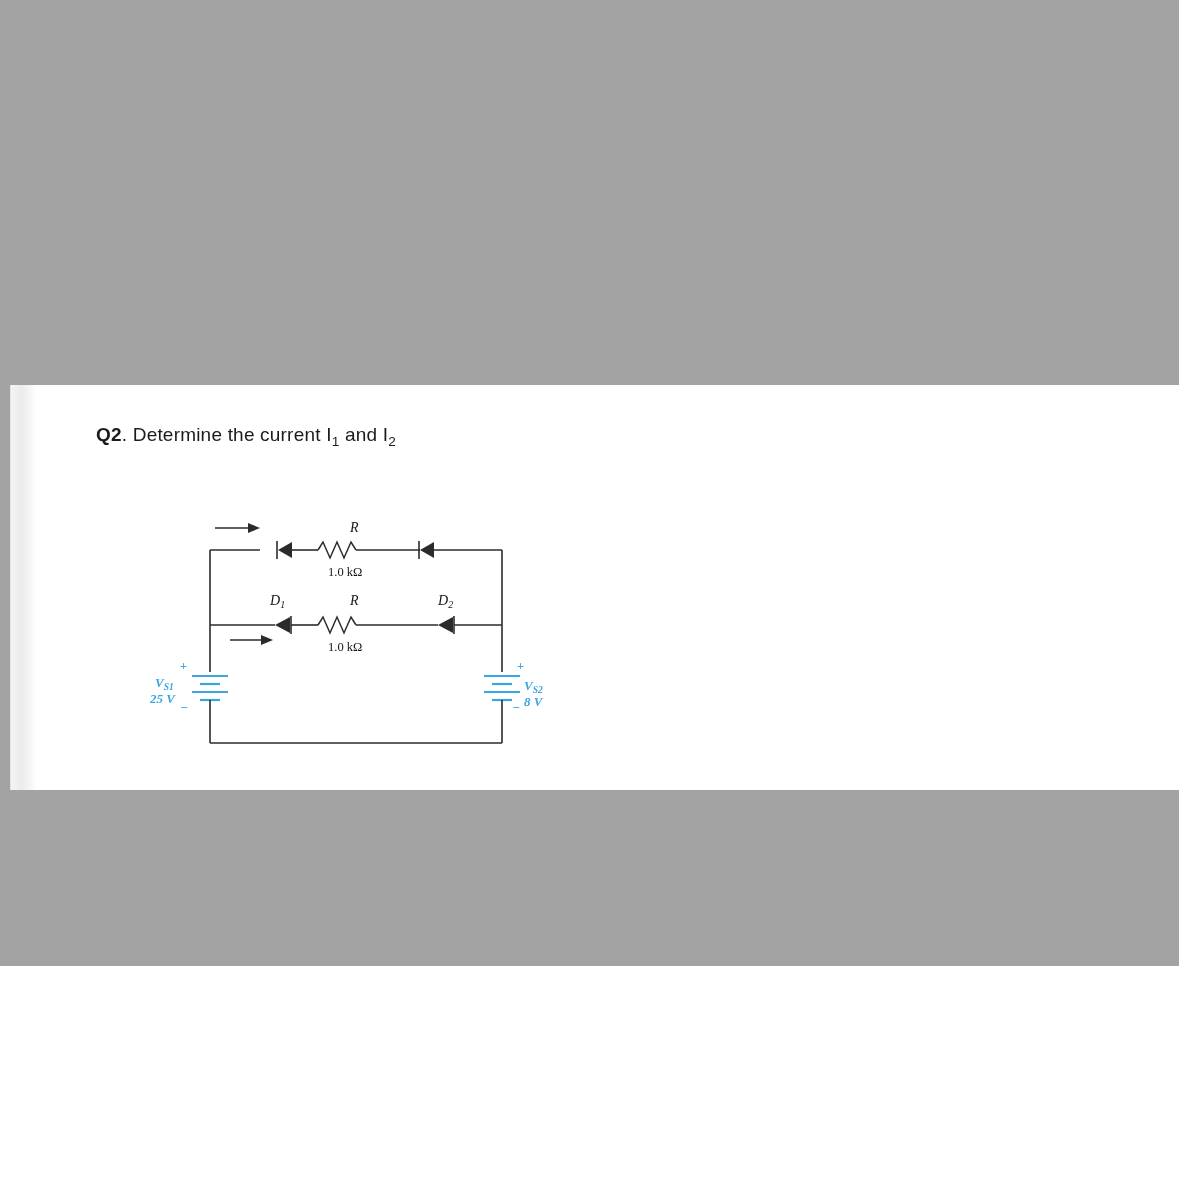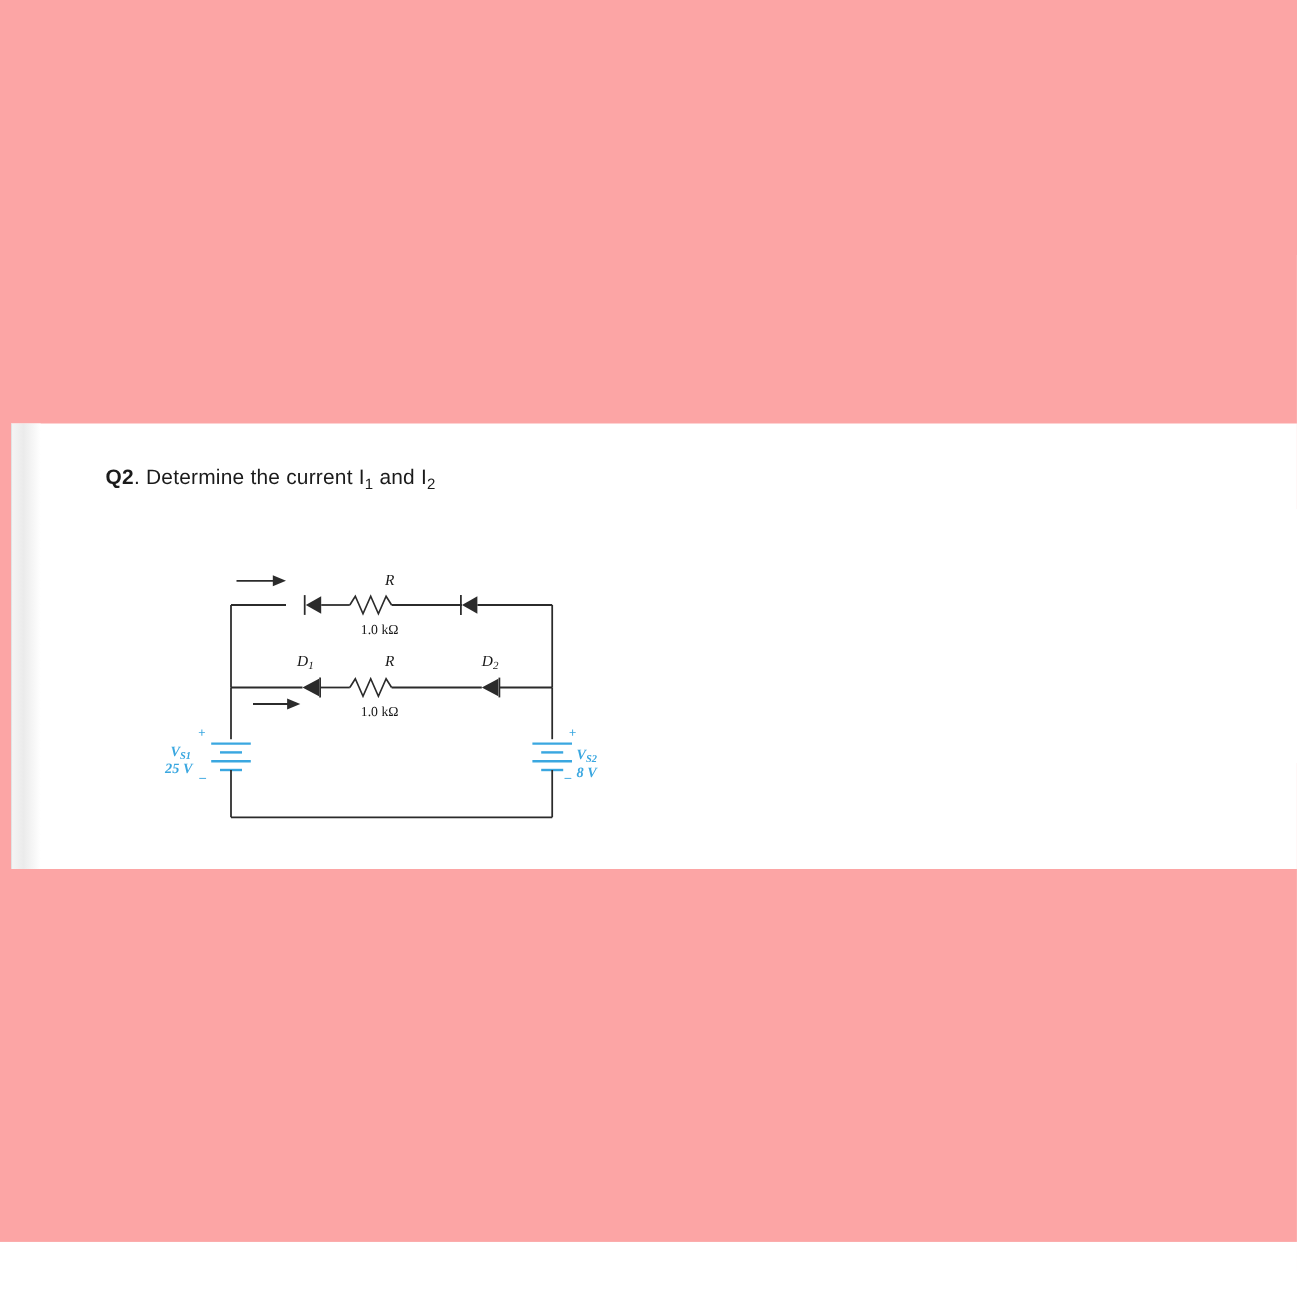--- a/index.html
+++ b/index.html
@@ -11,22 +11,22 @@
     width: 1179px;
     height: 1179px;
     font-family: "Liberation Sans", sans-serif;
     position: relative;
     overflow: hidden;
   }
   #page {
     position: absolute;
     left: 0; top: 0;
     width: 1179px;
-    height: 1129px;
-    background: #fca5a5;
+    height: 966px;
+    background: #a3a3a3;
   }
   
   .sheet {
     position: absolute;
     left: 10px;
     top: 385px;
     width: 1169px;
     height: 405px;
     background: #ffffff;
   }

